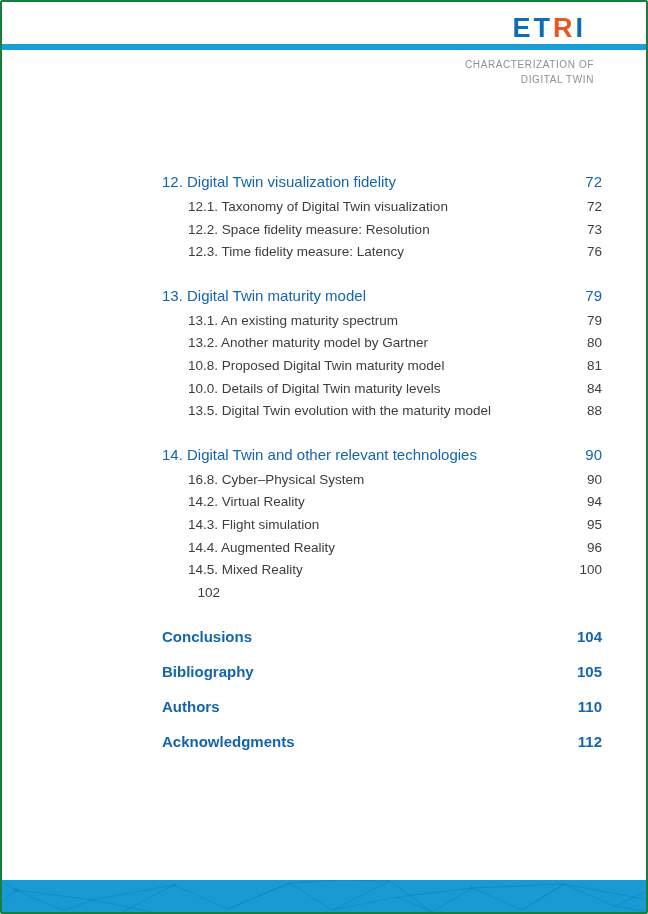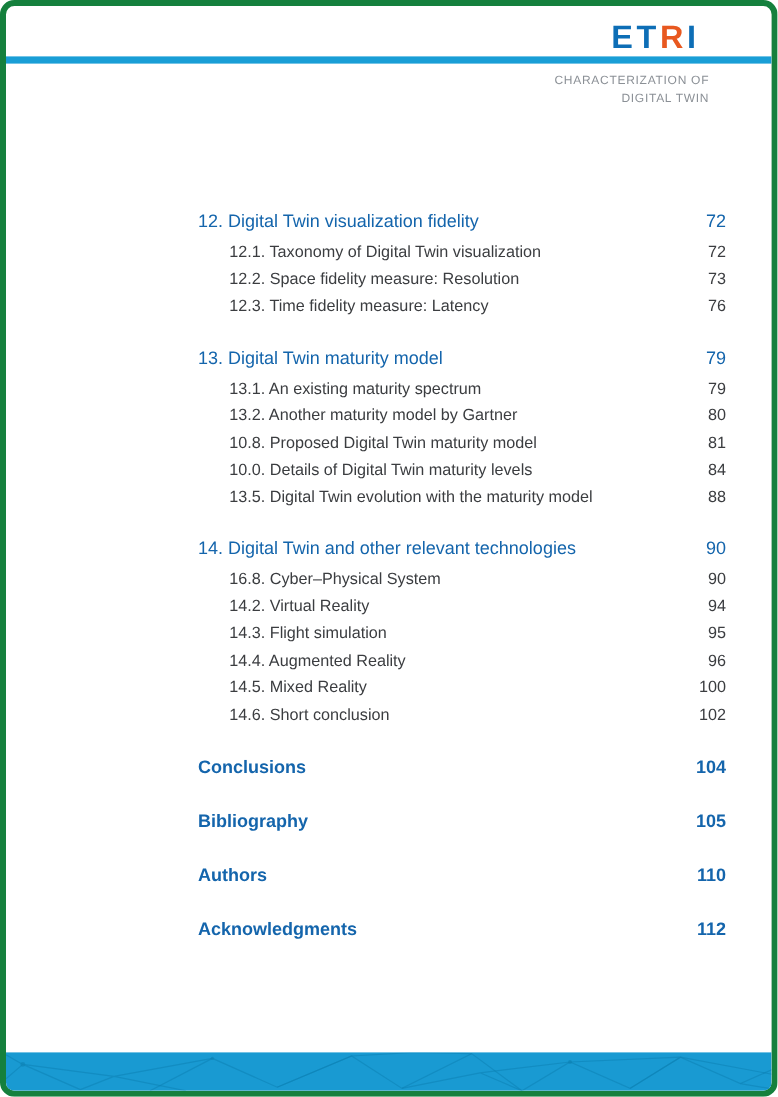--- a/index.html
+++ b/index.html
@@ -2,22 +2,22 @@
 <html><head>
 <meta charset="utf-8">
 <style>
   html, body { margin: 0; padding: 0; background: #ffffff; }
   * { box-sizing: border-box; }
   .page {
     position: relative;
     width: 648px;
     height: 914px;
     background: #ffffff;
-    border: 5px solid #15803d;
-    border-radius: 12px;
+    border: 2px solid #15803d;
+    border-radius: 2px;
     overflow: hidden;
     font-family: "Liberation Sans", sans-serif;
     -webkit-font-smoothing: antialiased;
   }
 
   
   .logo {
     position: absolute;
     top: 13px;
     right: 60px;
@@ -74,21 +74,21 @@
   .sub-row {
     color: #3b3d40;
     font-size: 13.5px;
     font-weight: 400;
     line-height: 22.6px;
     height: 22.6px;
     padding-left: 26px;
   }
   .section { margin-bottom: 22px; }
   .back-row {
-    margin-top: 21px;
+    margin-top: 11px;
     height: 24px;
     color: #1465ac;
     font-size: 15px;
     font-weight: 700;
     line-height: 22px;
   }
   .pg { text-align: right; min-width: 32px; flex: 0 0 auto; }
   .lbl { flex: 1 1 auto; padding-right: 8px; white-space: nowrap; }
 
   
@@ -186,21 +186,20 @@
       </div>
       <div class="row sub-row">
         <span class="lbl">14.4. Augmented Reality</span>
         <span class="pg">96</span>
       </div>
       <div class="row sub-row">
         <span class="lbl">14.5. Mixed Reality</span>
         <span class="pg">100</span>
       </div>
       <div class="row sub-row">
-        <span class="lbl">14.6. Short conclusion</span>
         <span class="pg">102</span>
       </div>
     </div>
 
     <div class="row back-row">
       <span class="lbl">Conclusions</span>
       <span class="pg">104</span>
     </div>
     <div class="row back-row">
       <span class="lbl">Bibliography</span>

